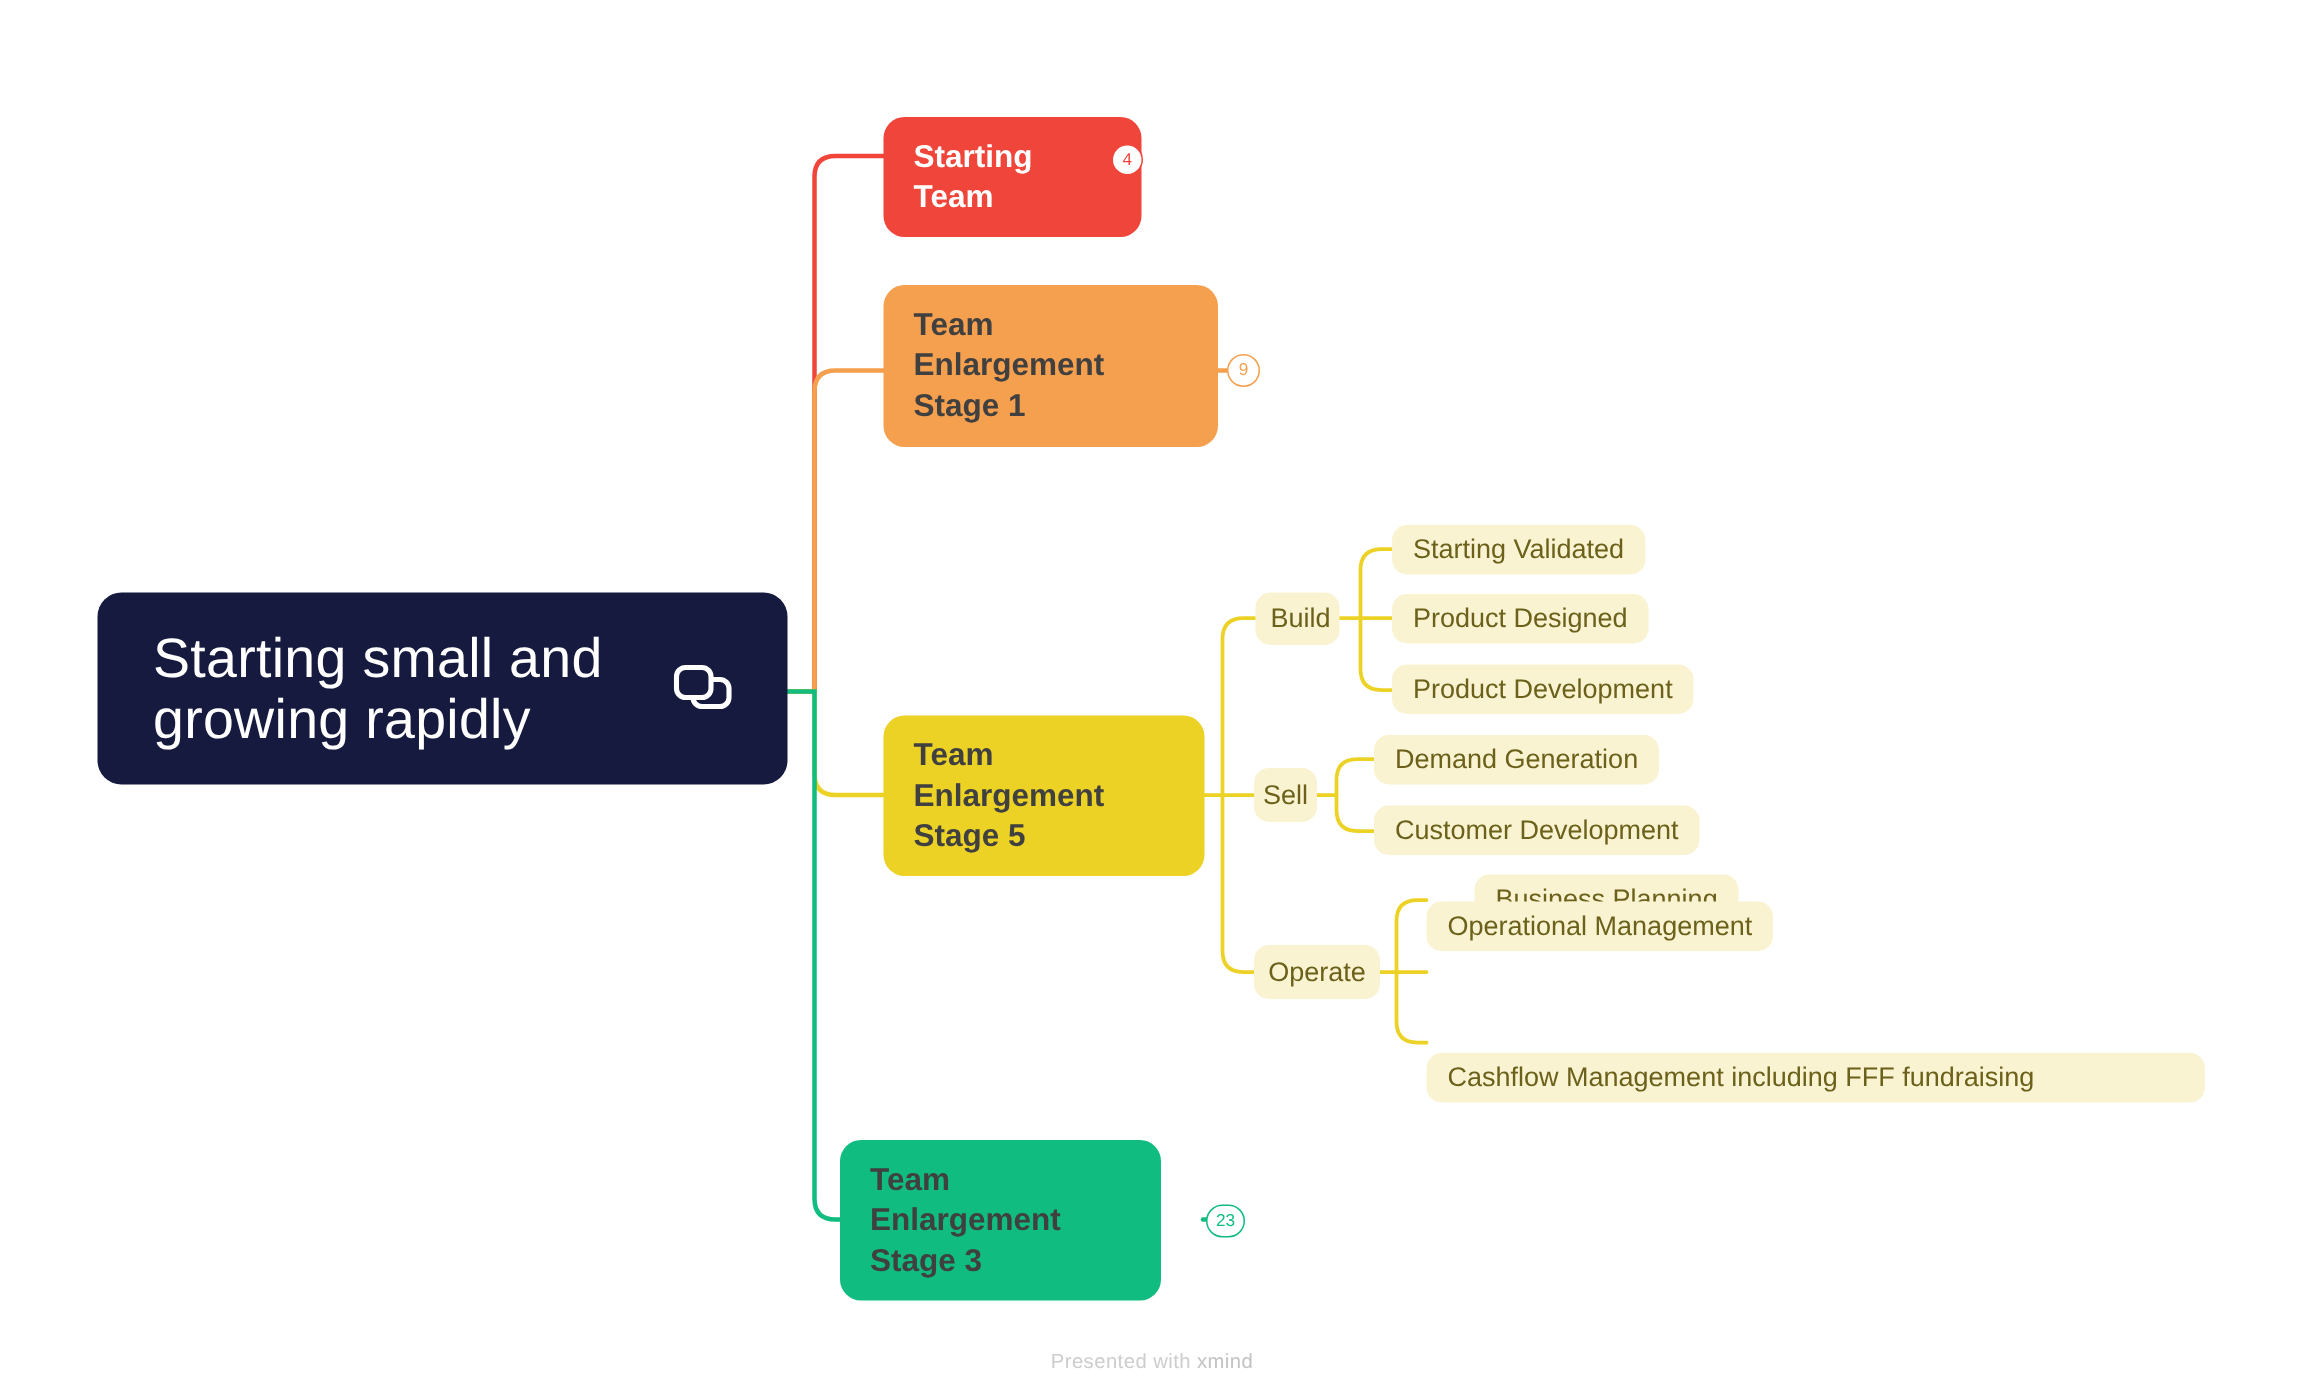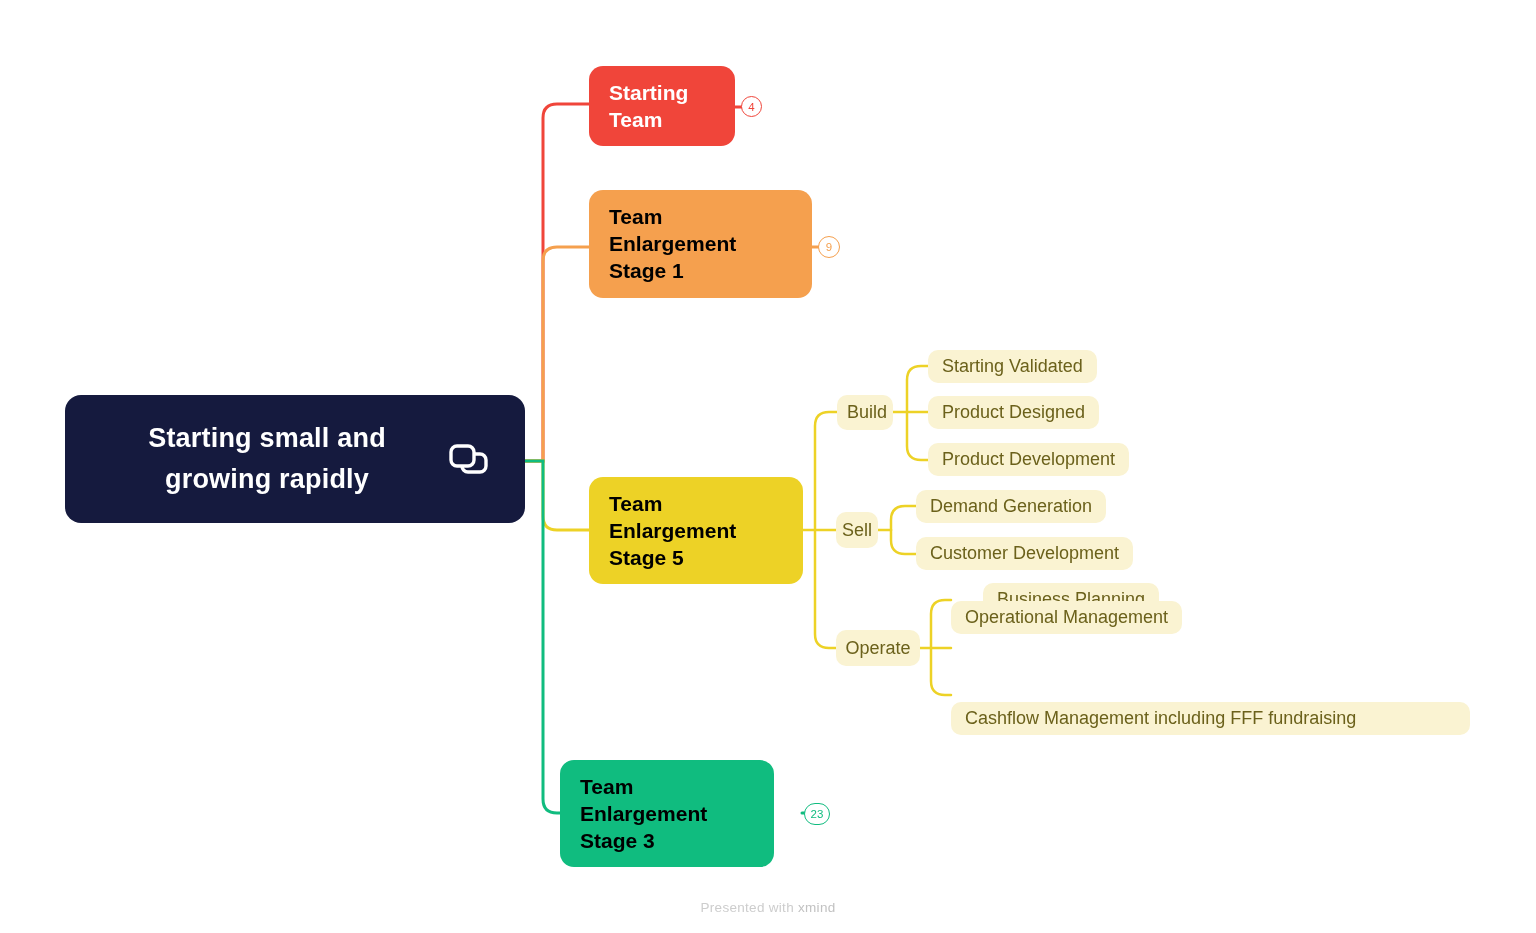--- a/index.html
+++ b/index.html
@@ -10,32 +10,32 @@
   #connectors{position:absolute;left:0;top:0;z-index:1;}
   .node{position:absolute;box-sizing:border-box;z-index:2;}
 
   
   .root-node{
     left:65px;top:395px;width:460px;height:128px;background:#151A3E;
     border-radius:16px;color:#ffffff;display:flex;align-items:center;
     justify-content:center;gap:16px;
   }
   .root-node .root-label{
-    font-size:27px;font-weight:bold;line-height:41px;text-align:center;
+    font-size:37px;font-weight:normal;line-height:41px;text-align:left;
     width:330px;letter-spacing:.2px;
   }
   .root-node .link-icon{flex:0 0 auto;margin-top:4px;}
 
   
   .main-node{
     border-radius:14px;font-weight:bold;font-size:21px;line-height:27px;
-    padding:13px 20px;color:#000000;
+    padding:13px 20px;color:#404040;
   }
   .main-node .lbl{display:block;width:162px;}
-  .n-red   {left:589px;top:66px; width:146px;height:80px; background:#F0453A;color:#ffffff;}
+  .n-red   {left:589px;top:78px; width:172px;height:80px; background:#F0453A;color:#ffffff;}
   .n-red .lbl{width:100px;}
   .n-orange{left:589px;top:190px;width:223px;height:108px;background:#F5A04E;}
   .n-yellow{left:589px;top:477px;width:214px;height:107px;background:#EDD226;}
   .n-green {left:560px;top:760px;width:214px;height:107px;background:#10BC7F;}
 
   
   .sub-node{
     position:absolute;z-index:2;box-sizing:border-box;background:#FAF3D2;
     border-radius:10px;color:#6B611B;font-size:18px;font-weight:500;
     line-height:23px;padding:5px 14px;white-space:nowrap;

